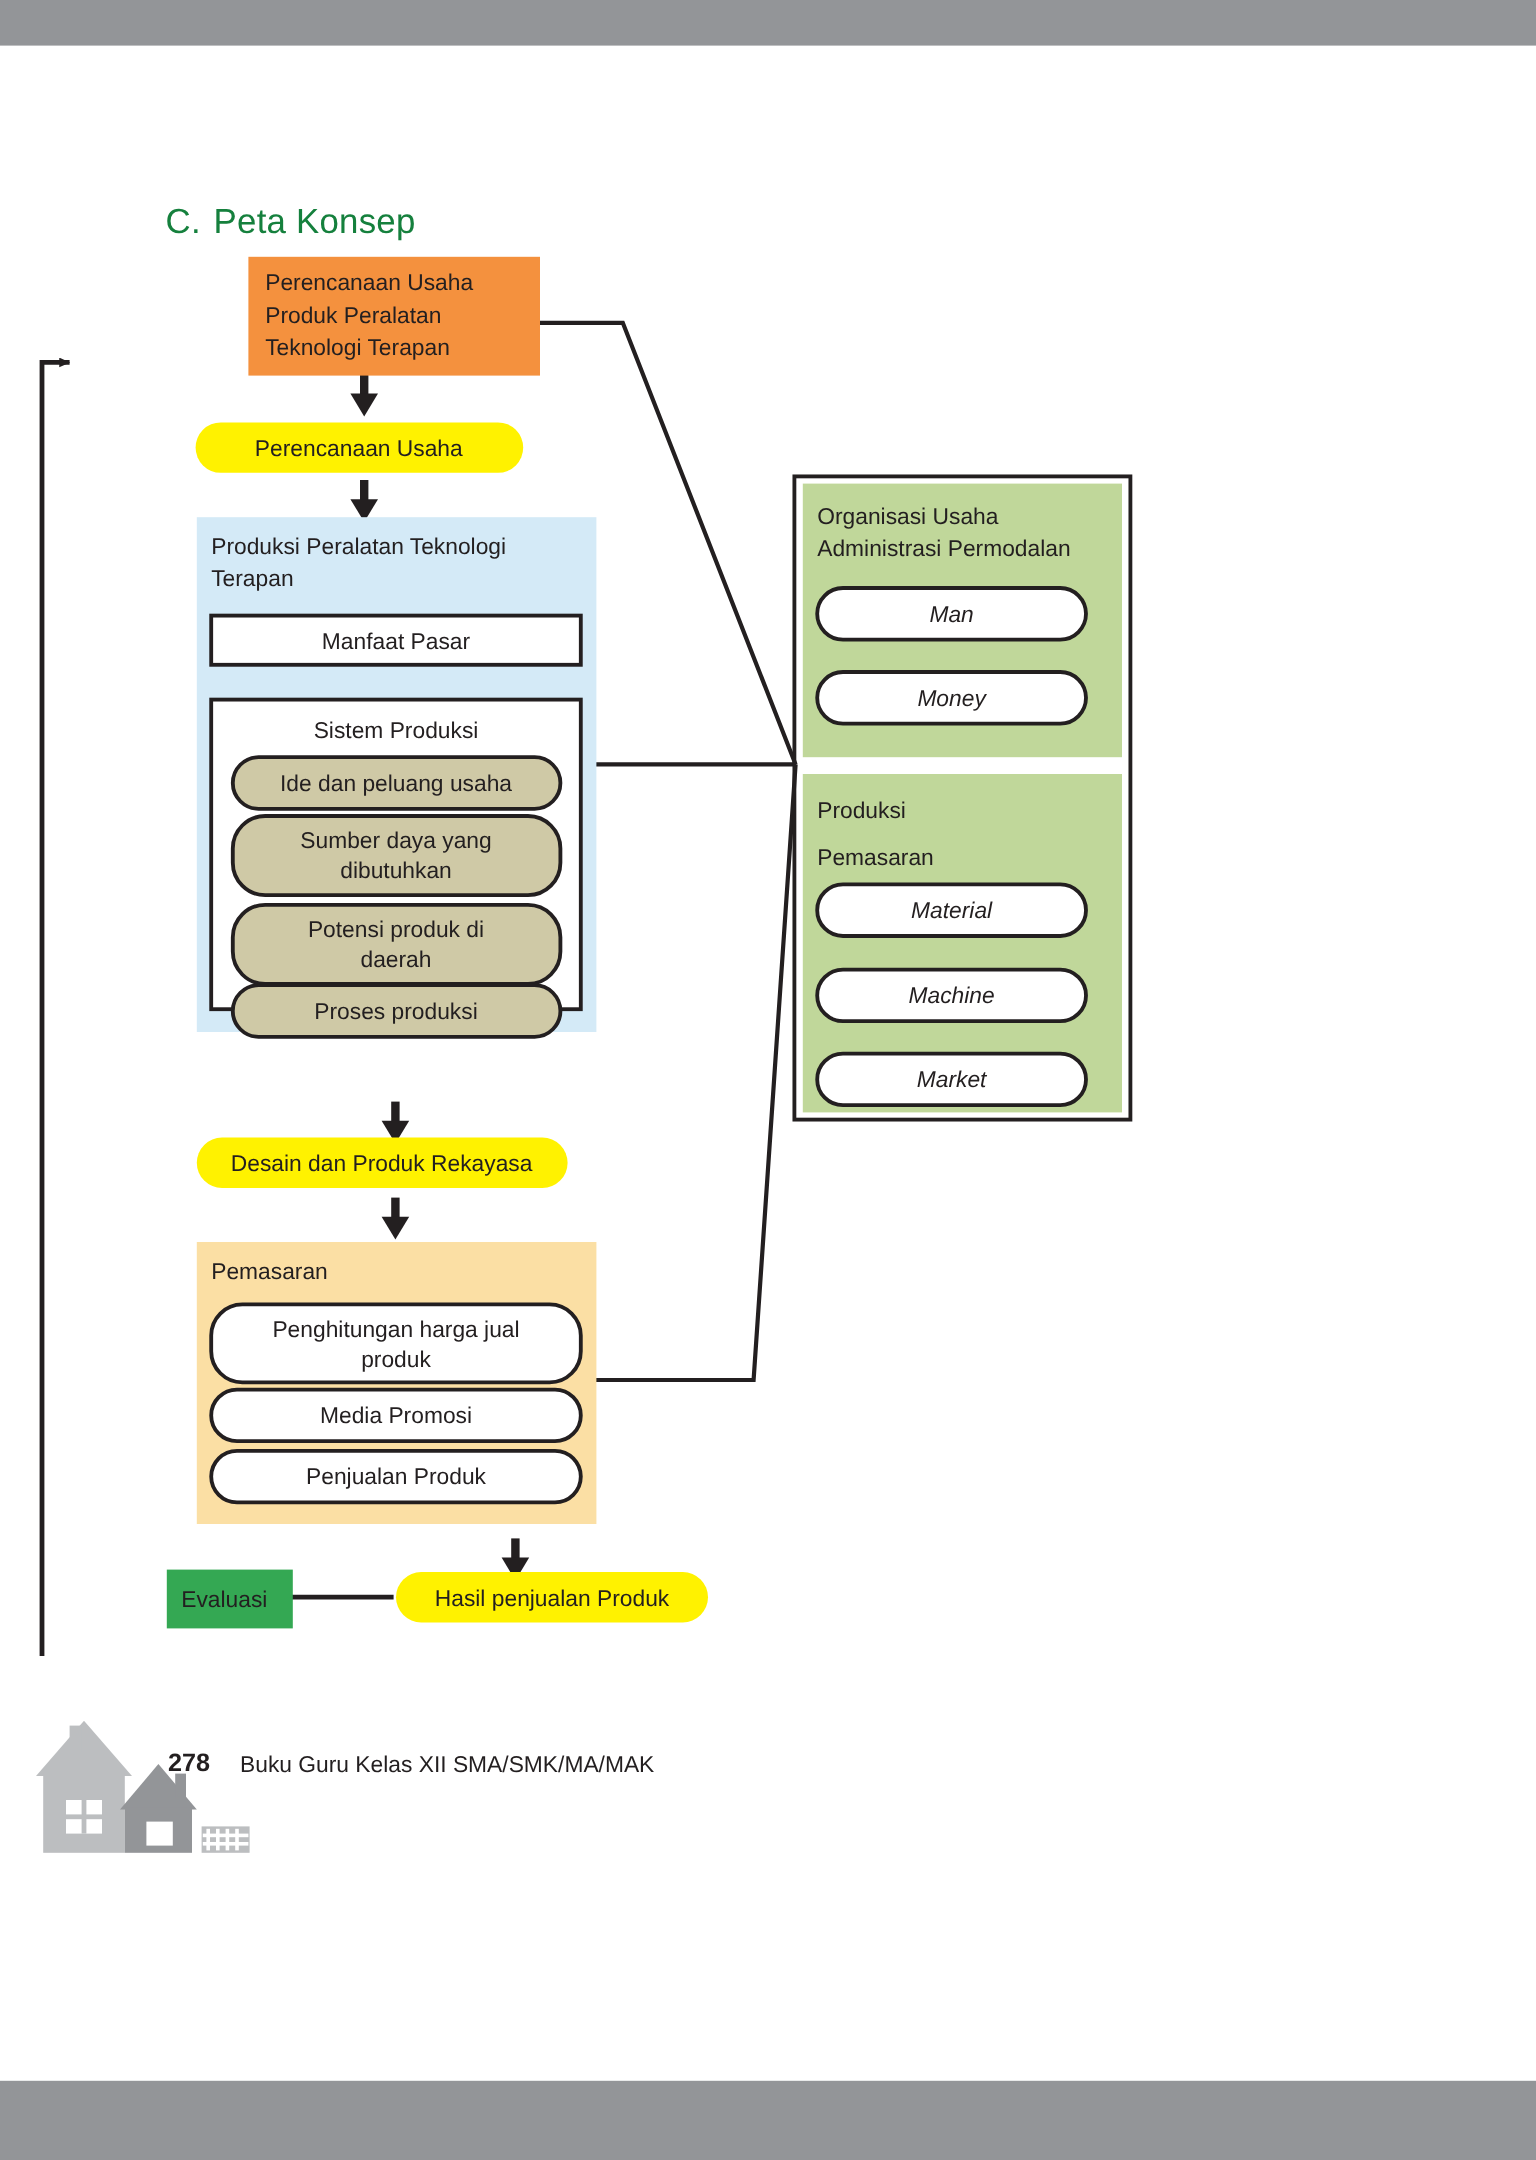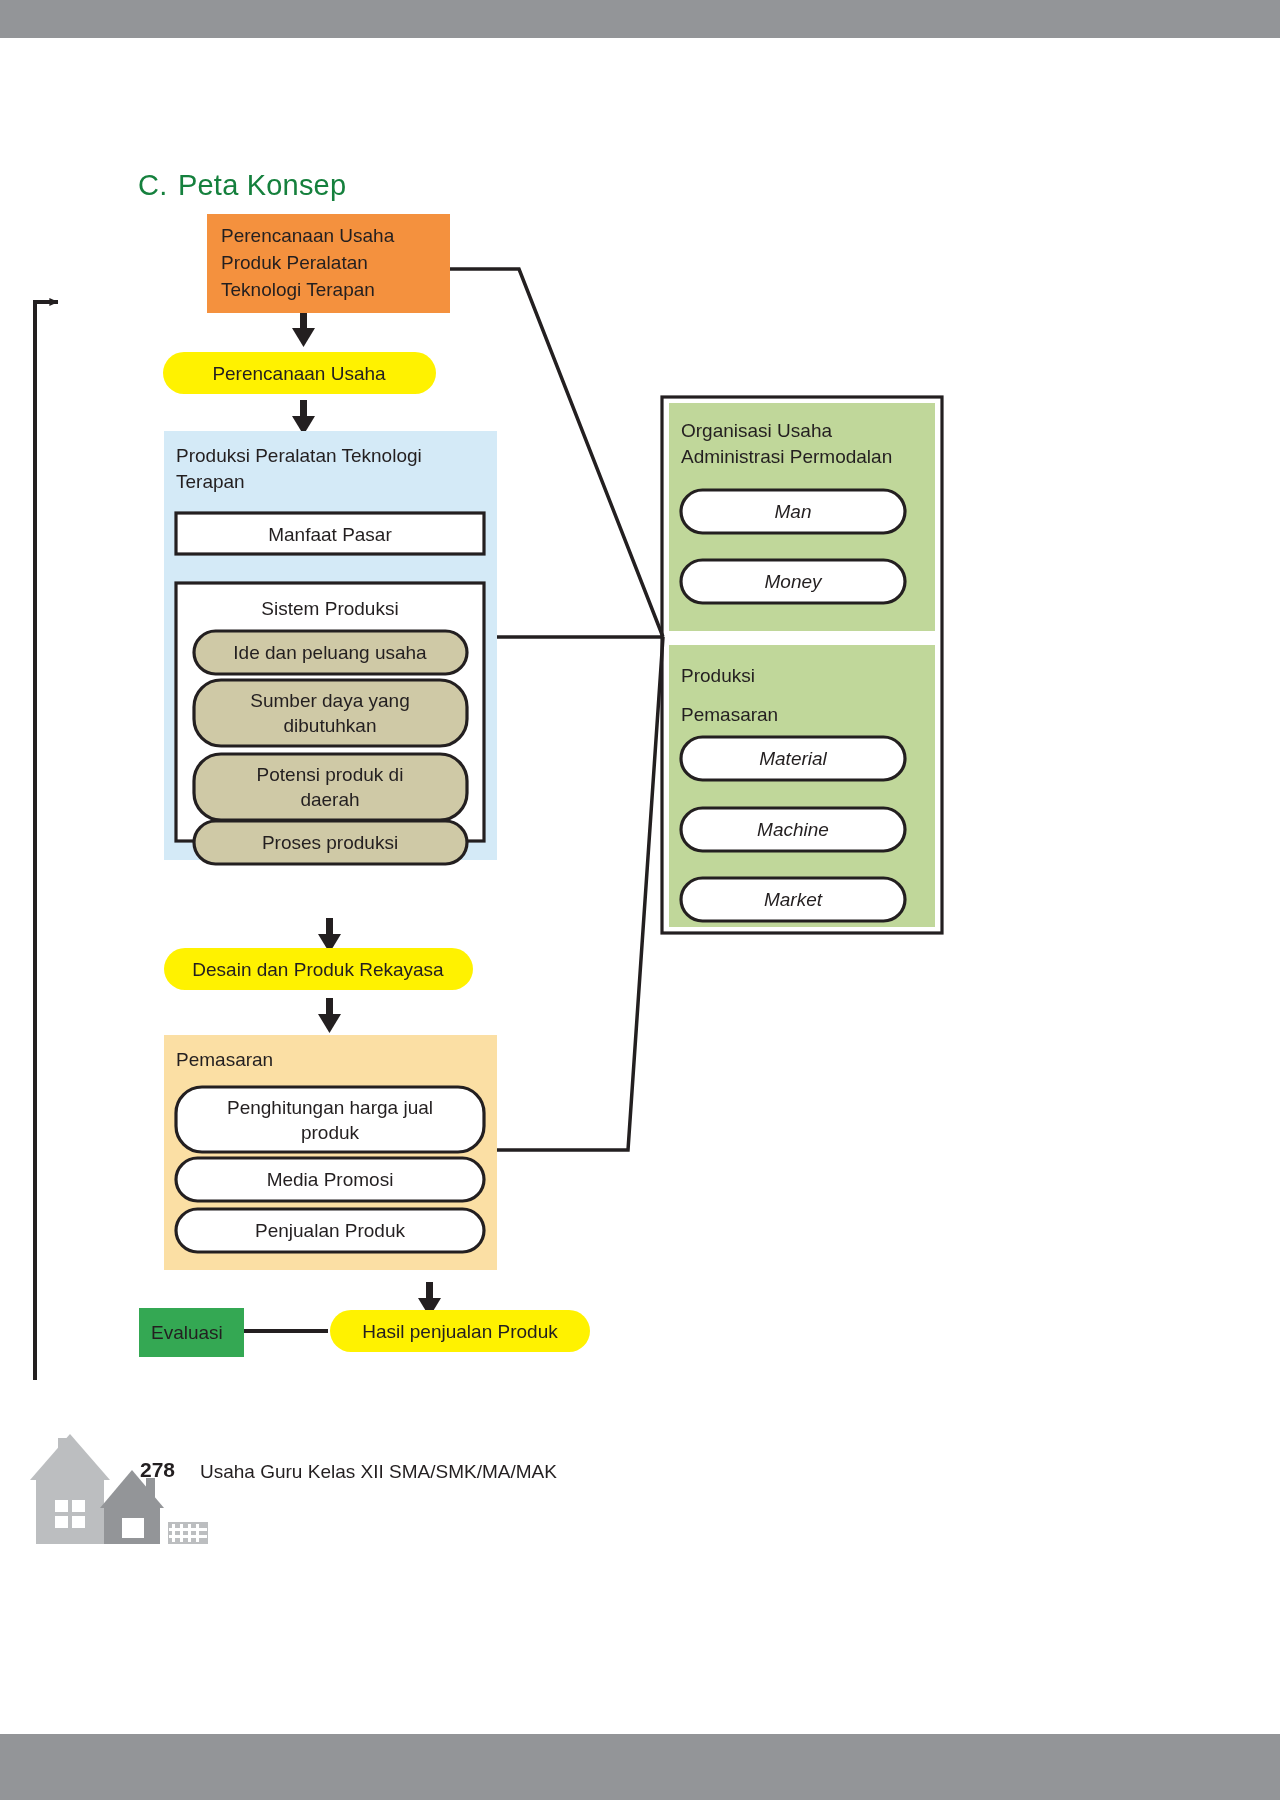--- a/index.html
+++ b/index.html
@@ -232,13 +232,13 @@
       <rect x="180" y="1524" width="3" height="18"></rect>
       <rect x="188" y="1524" width="3" height="18"></rect>
       <rect x="196" y="1524" width="3" height="18"></rect>
       <rect x="169" y="1528" width="38" height="3"></rect>
       <rect x="169" y="1535" width="38" height="3"></rect>
     </g>
   </g>
 </svg>
 
 <div id="page-num">278</div>
-<div id="footer-text">Usaha Guru Kelas XII SMA/SMK/MA/MAK</div>
+<div id="footer-text">Buku Guru Kelas XII SMA/SMK/MA/MAK</div>
 
 </body></html>

